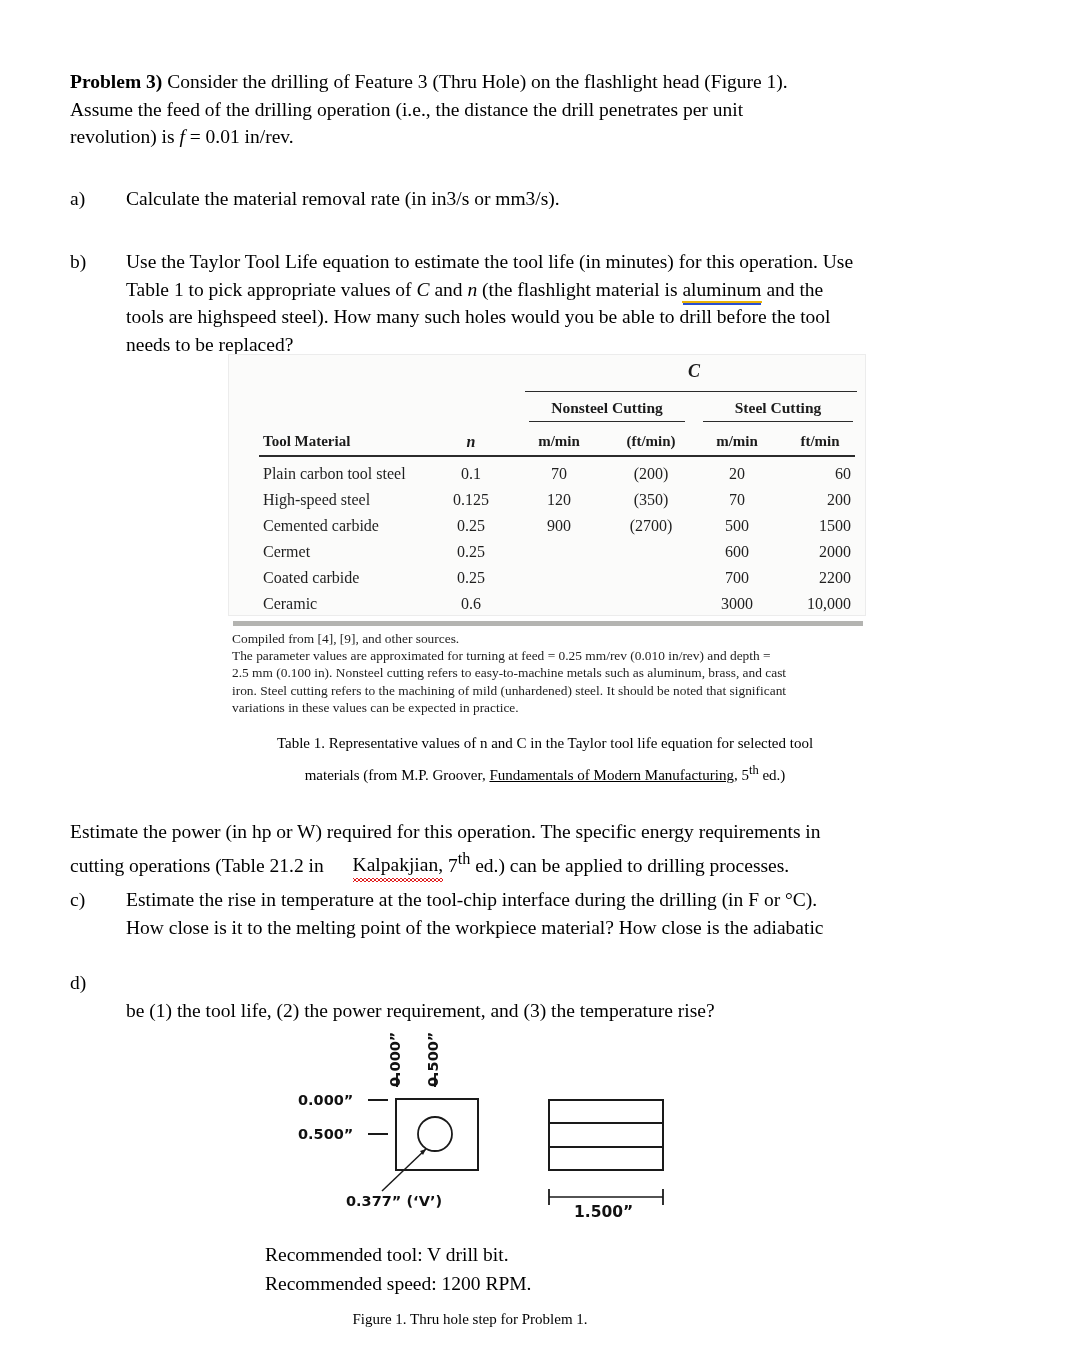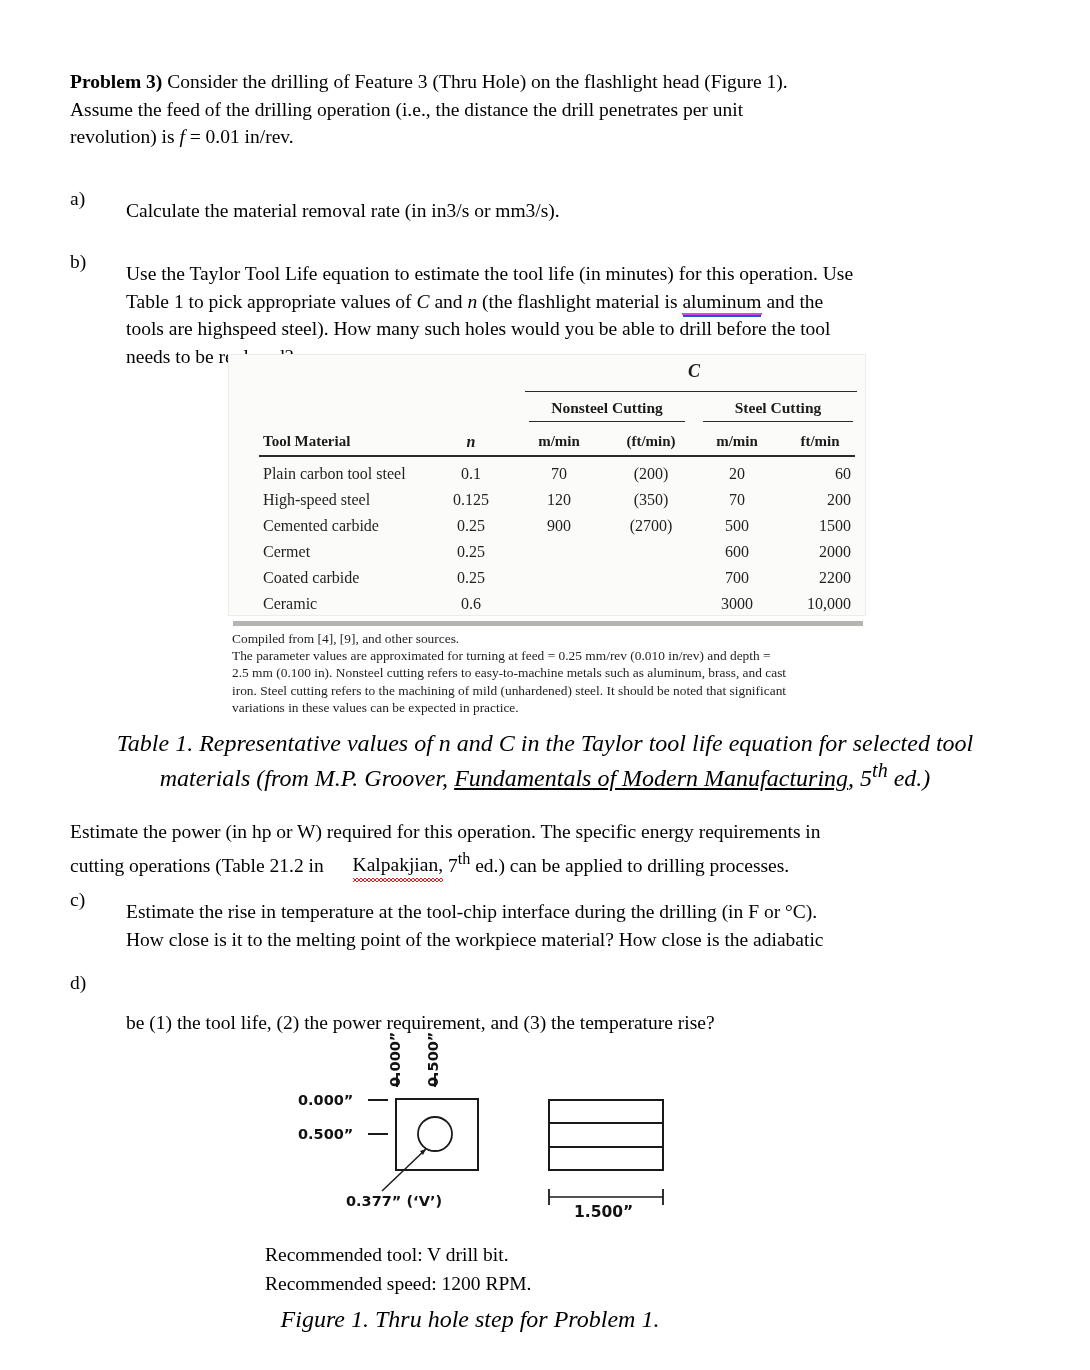--- a/index.html
+++ b/index.html
@@ -28,21 +28,21 @@
     position: absolute;
     font-size: 19.5px;
     line-height: 27.5px;
     text-align: left;
   }
   .para b, .bold { font-weight: bold; }
   .ital { font-style: italic; }
 
   .u-dotted {
     text-decoration: none;
-    border-bottom: 2px solid #d946ef;
+    border-bottom: 2px solid #eab308;
     box-shadow: 0 3px 0 -1px #2a4fd0;
     padding-bottom: 1px;
   }
   .u-plain { text-decoration: underline; }
 
   
   .spell-red {
     position: relative;
     display: inline-block;
     margin-left: 24px;
@@ -68,21 +68,20 @@
   }
   .listrow .marker {
     position: absolute;
     left: 0;
     top: 0;
     width: 28px;
   }
   .listrow .listbody {
     display: block;
     margin-left: 56px;
-    margin-top: 12px;
   }
 
   
   .table-wrap {
     position: absolute;
     left: 228px;
     top: 336px;
     width: 638px;
     height: 262px;
     background: #fbfbfa;
@@ -155,22 +154,21 @@
     left: 232px;
     top: 612px;
     width: 650px;
     font-size: 13.4px;
     line-height: 17.2px;
     color: #1d1d1d;
   }
 
   .caption {
     position: absolute;
-    font-style: italic;
-    font-size: 24px;
+    font-size: 15px;
     line-height: 27px;
     text-align: center;
   }
 
   
   .figure {
     position: absolute;
     left: 290px;
     top: 1005px;
     width: 430px;

